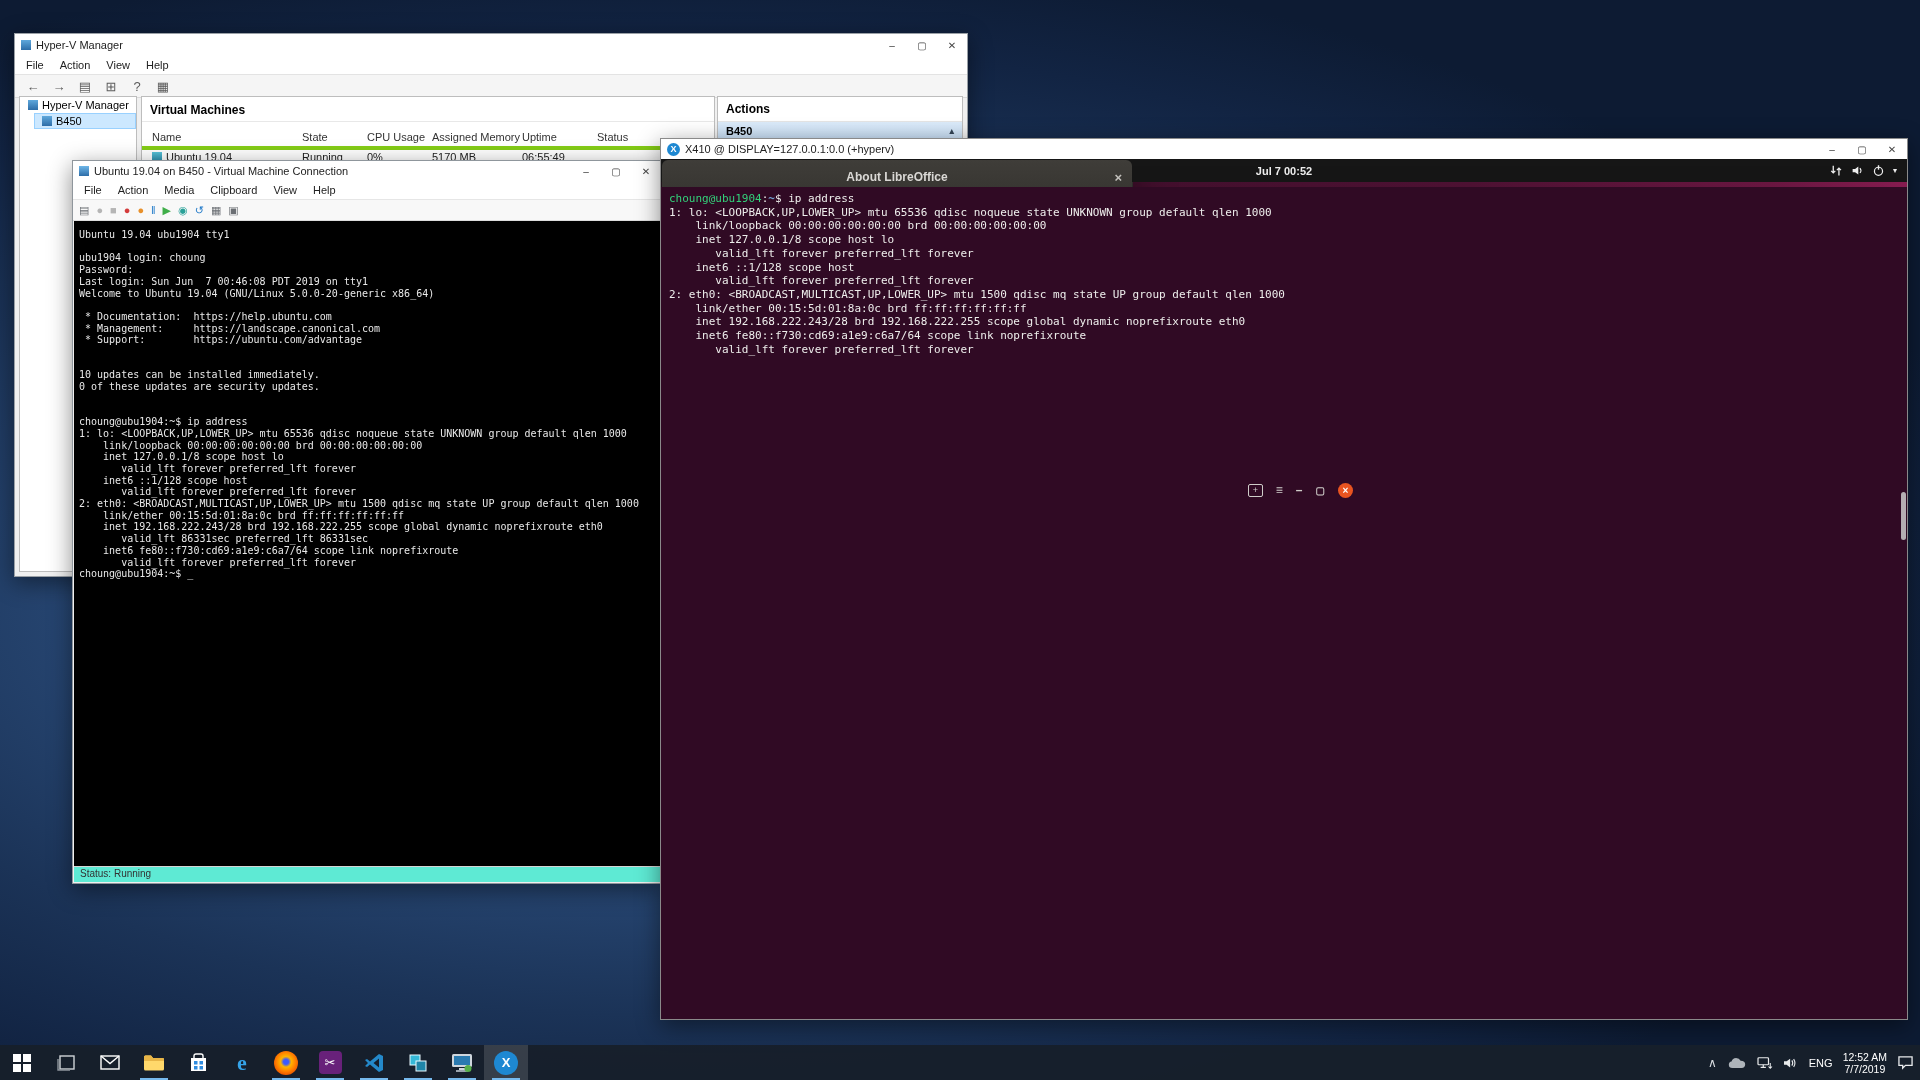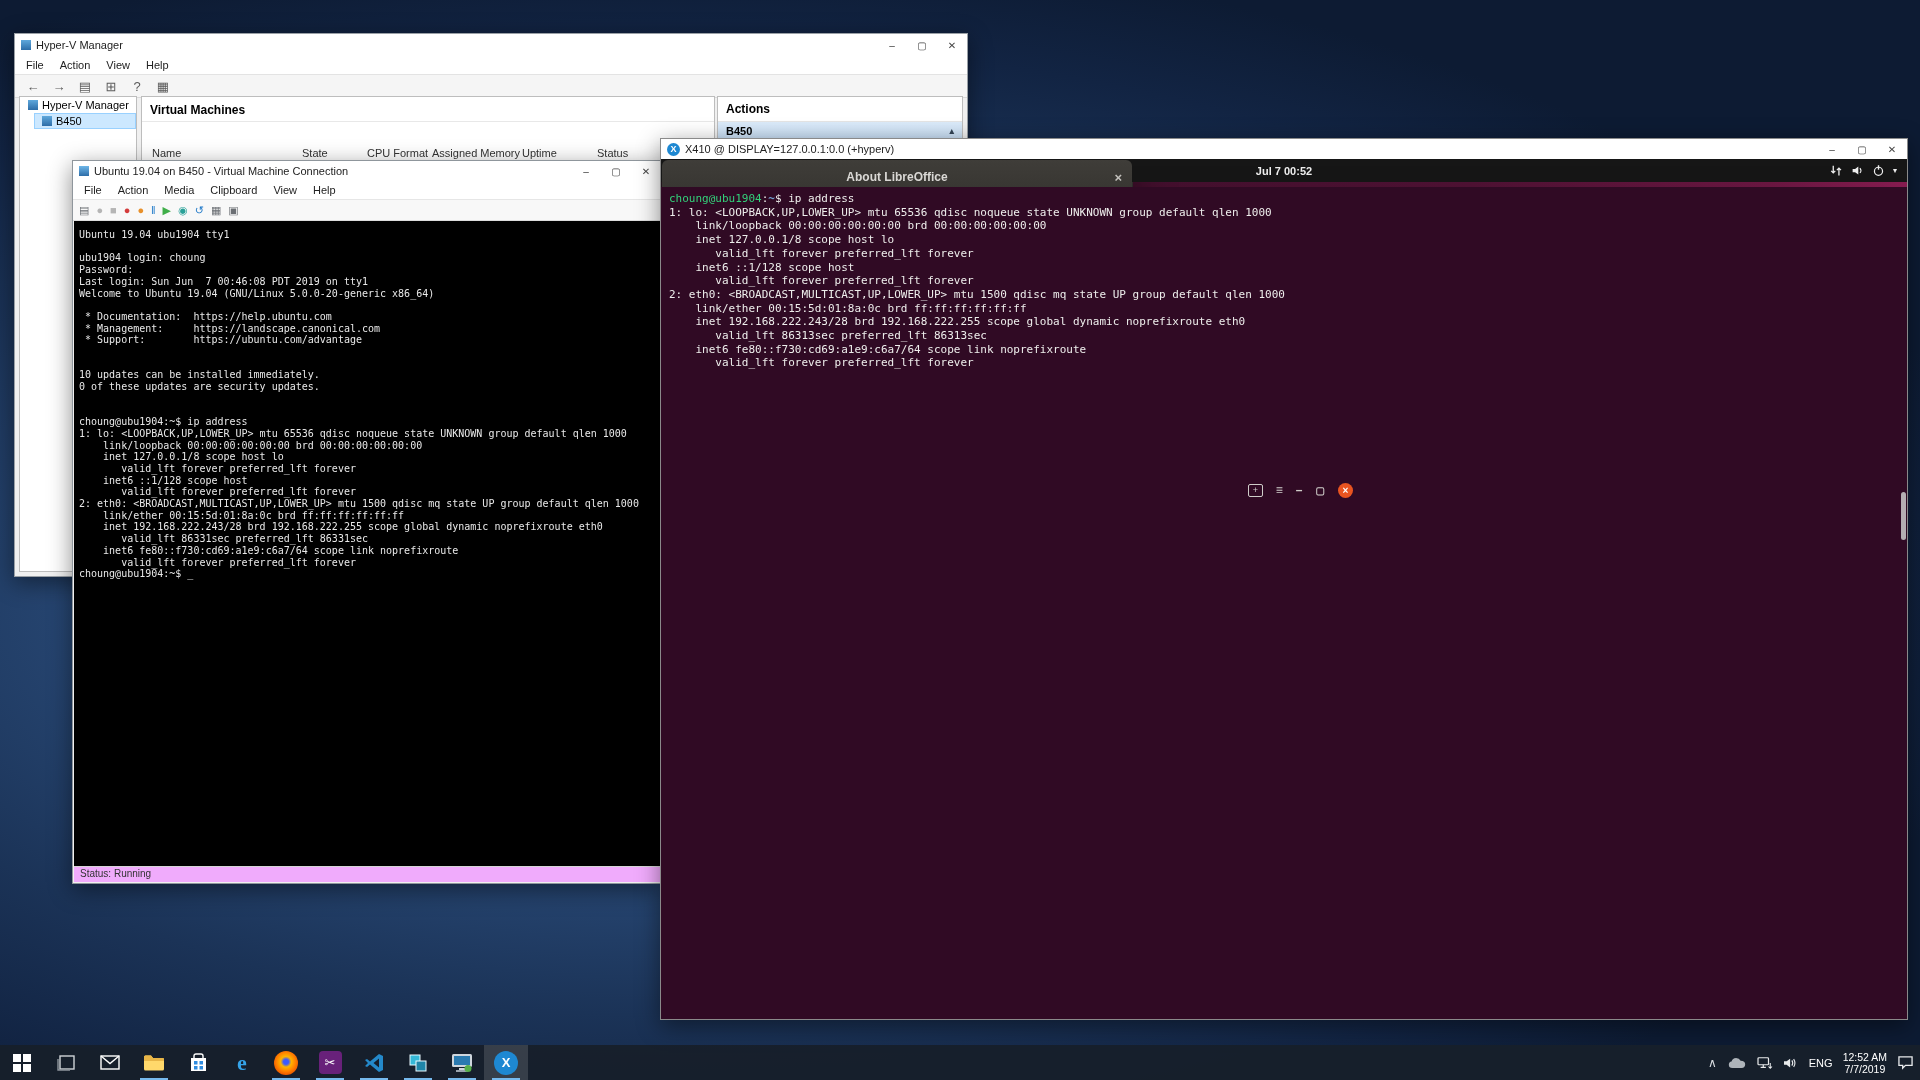--- a/index.html
+++ b/index.html
@@ -21,35 +21,35 @@
   .ic-blue{color:#1e78c8;} .ic-dim{color:#b5b5b5;} .ic-gray{color:#6b6f74;}
   .ic-red{color:#d43b3b;} .ic-orange{color:#e8902a;} .ic-green{color:#3fae49;} .ic-teal{color:#2aa198;}
   #hv-body{position:absolute;top:62px;bottom:4px;left:4px;right:4px;}
   .pane{position:absolute;top:0;bottom:0;background:#fff;border:1px solid #bdbdbd;}
   #hv-tree{left:0;width:116px;font-size:11px;}
   .tree-row{display:flex;align-items:center;gap:4px;padding:2px 2px 2px 8px;white-space:nowrap;}
   .tree-row.sel{background:#cce8ff;border:1px solid #99d1ff;padding:1px 1px 1px 7px;}
   .sq-ic{width:10px;height:10px;background:linear-gradient(#5fa8dc,#2d6da8);display:inline-block;flex:none;}
   #hv-center{left:122px;width:572px;}
   #hv-vmtitle{font-weight:bold;font-size:12px;padding:6px 0 4px 8px;border-bottom:1px solid #e8e8e8;}
-  .hv-cols{position:relative;height:16px;font-size:11px;color:#333;border-bottom:4px solid #84cc16;margin-top:24px;}
+  .hv-cols{position:relative;height:16px;font-size:11px;color:#333;border-bottom:4px solid #84cc16;margin-top:8px;}
   .hv-cols span, .hv-rowvals span{position:absolute;top:1px;}
   .hv-rowvals{position:relative;height:16px;font-size:11px;color:#222;}
   .c-name{left:10px;} .c-state{left:160px;} .c-cpu{left:225px;} .c-mem{left:290px;} .c-up{left:380px;} .c-status{left:455px;}
   #hv-actions{left:698px;right:0;}
   #hv-actions .hd{font-weight:bold;font-size:12px;padding:5px 8px;border-bottom:1px solid #e4e4e4;}
   #hv-actions .item{display:flex;align-items:center;font-weight:bold;font-size:11px;padding:3px 8px;background:linear-gradient(#dcebfa,#c6ddf3);border-bottom:1px solid #b9d3ec;}
   #hv-actions .item .ar{margin-left:auto;font-size:9px;color:#345;}
   
   #vmc{left:72px;top:160px;width:588px;height:722px;background:#f0f0f0;border:1px solid #8f969c;}
   #vmc .menubar{height:18px;border-bottom:1px solid #e6e6e6;}
   #vmc-toolbar{height:20px;background:#f8f8f8;border-bottom:1px solid #ddd;display:flex;align-items:center;gap:7px;padding-left:6px;font-size:11px;}
   #vmc-console{position:absolute;top:60px;left:1px;right:1px;bottom:15px;background:#000;overflow:hidden;padding:8px 0 0 5px;}
   .vline{white-space:pre;min-height:11.7px;line-height:11.7px;font-family:"DejaVu Sans Mono",monospace;font-size:10px;color:#e8e8e8;}
-  #vmc-status{position:absolute;left:1px;right:1px;bottom:1px;height:14px;background:#f0abfc;border-top:1px solid #d5d5d5;font-size:10px;color:#333;padding:1px 0 0 6px;}
+  #vmc-status{position:absolute;left:1px;right:1px;bottom:1px;height:14px;background:#5eead4;border-top:1px solid #d5d5d5;font-size:10px;color:#333;padding:1px 0 0 6px;}
   
   #x410{left:660px;top:138px;width:1246px;height:880px;background:#fff;border:1px solid #8a8a8a;}
   #x410 .w10-title{height:20px;}
   .x-ico{width:13px;height:13px;border-radius:50%;background:#1e88d2;color:#fff;font-size:9px;font-weight:bold;display:flex;align-items:center;justify-content:center;flex:none;}
   #udesk{position:absolute;top:20px;left:0;right:0;bottom:0;overflow:hidden;
     background:linear-gradient(115deg,#3a0d28 0%,#44102e 30%,#4f1234 50%,#6b1742 68%,#99205a 82%,#c22c6d 94%,#cf3b77 100%);}
   #topbar{position:absolute;top:0;left:0;right:0;height:23px;background:#161616;color:#eee;font-size:11px;display:flex;align-items:center;padding:0 10px;gap:14px;}
   #topbar .clock{position:absolute;left:0;right:0;text-align:center;font-weight:bold;}
   #topbar .right{margin-left:auto;display:flex;align-items:center;gap:8px;z-index:2;}
   #tb-app{display:flex;align-items:center;gap:5px;font-weight:bold;}
@@ -184,21 +184,21 @@
         <div class="tree-row sel" style="margin-left:14px;">
           <span class="sq-ic"></span>
           <span>B450</span>
         </div>
       </div>
       <div id="hv-center" class="pane">
         <div id="hv-vmtitle">Virtual Machines</div>
         <div class="hv-cols">
           <span class="c-name">Name</span>
           <span class="c-state">State</span>
-          <span class="c-cpu">CPU Format</span>
+          <span class="c-cpu">CPU Usage</span>
           <span class="c-mem">Assigned Memory</span>
           <span class="c-up">Uptime</span>
           <span class="c-status">Status</span>
         </div>
         <div class="hv-rowvals">
           <span class="c-name" style="display:flex;gap:4px;align-items:center;">
               <i class="sq-ic" style="background:linear-gradient(#57c2d8,#2a8aa8);"></i>
               <i style="font-style:normal;">Ubuntu 19.04</i>
             </span>
           <span class="c-state">Running</span>
@@ -603,21 +603,20 @@
             <div class="gline"><span class="gp"></span><span></span><span class="gh"></span><span>    inet6 ::1/128 scope host</span><span class="gcur"></span></div>
 
             <div class="gline"><span class="gp"></span><span></span><span class="gh"></span><span>       valid_lft forever preferred_lft forever</span><span class="gcur"></span></div>
 
             <div class="gline"><span class="gp"></span><span></span><span class="gh"></span><span>2: eth0: &lt;BROADCAST,MULTICAST,UP,LOWER_UP&gt; mtu 1500 qdisc mq state UP group default qlen 1000</span><span class="gcur"></span></div>
 
             <div class="gline"><span class="gp"></span><span></span><span class="gh"></span><span>    link/ether 00:15:5d:01:8a:0c brd ff:ff:ff:ff:ff:ff</span><span class="gcur"></span></div>
 
             <div class="gline"><span class="gp"></span><span></span><span class="gh"></span><span>    inet 192.168.222.243/28 brd 192.168.222.255 scope global dynamic noprefixroute eth0</span><span class="gcur"></span></div>
 
-            <div class="gline"><span class="gp"></span><span></span><span class="gh"></span><span>       valid_lft 86313sec preferred_lft 86313sec</span><span class="gcur"></span></div>
 
             <div class="gline"><span class="gp"></span><span></span><span class="gh"></span><span>    inet6 fe80::f730:cd69:a1e9:c6a7/64 scope link noprefixroute</span><span class="gcur"></span></div>
 
             <div class="gline"><span class="gp"></span><span></span><span class="gh"></span><span>       valid_lft forever preferred_lft forever</span><span class="gcur"></span></div>
 
           </div>
         <div id="gterm-scroll"></div>
       </div>
 
     </div>

